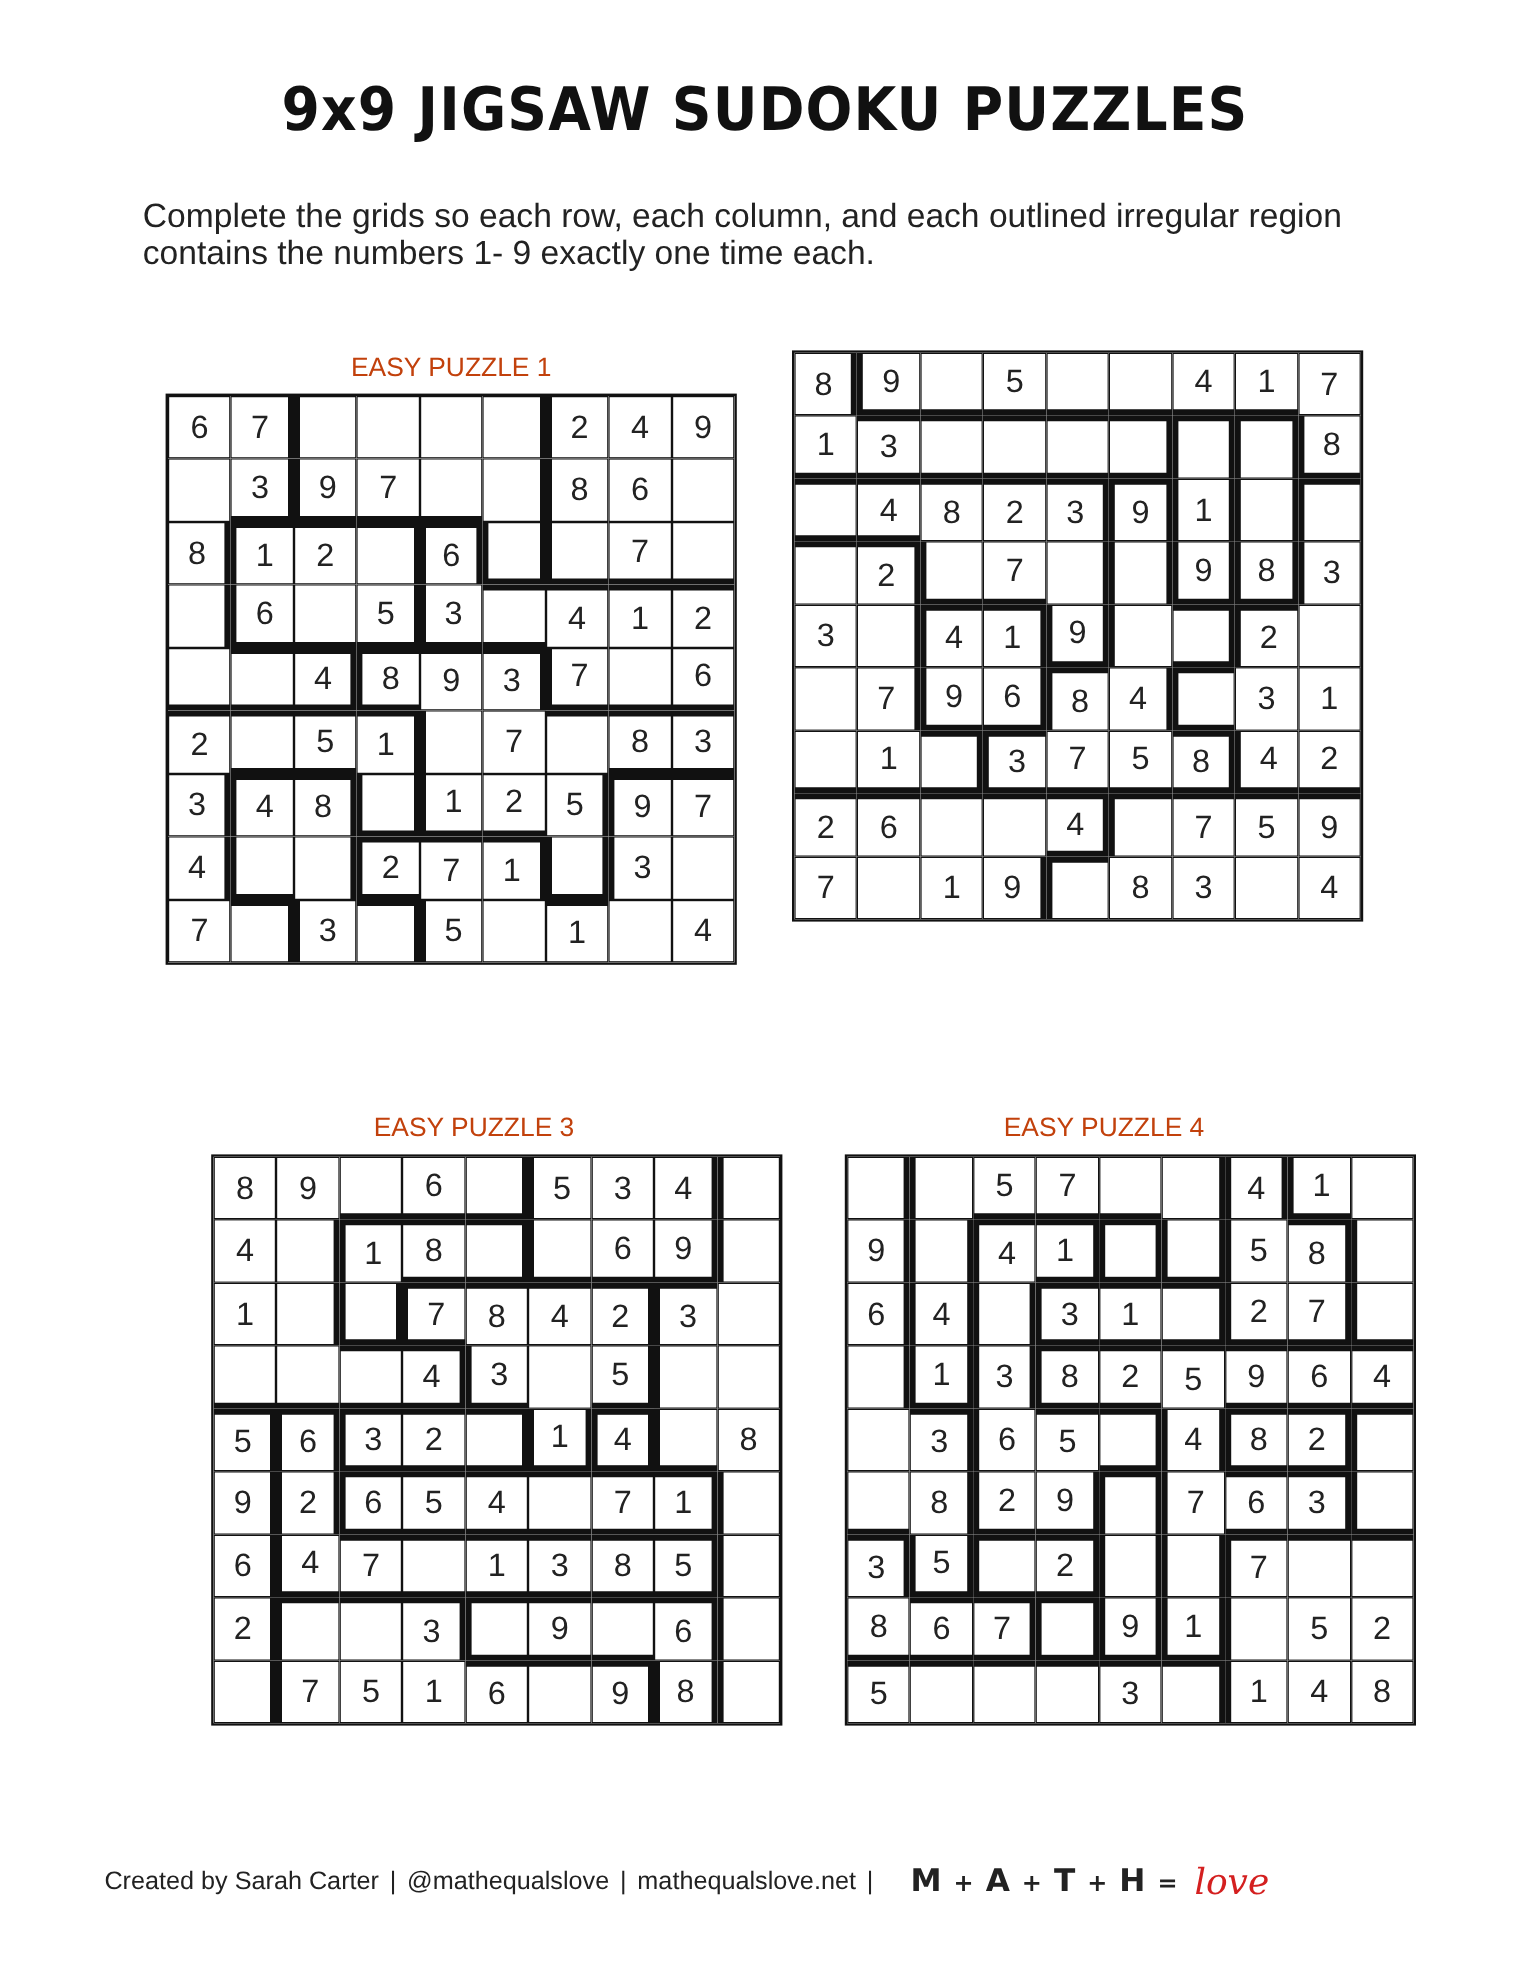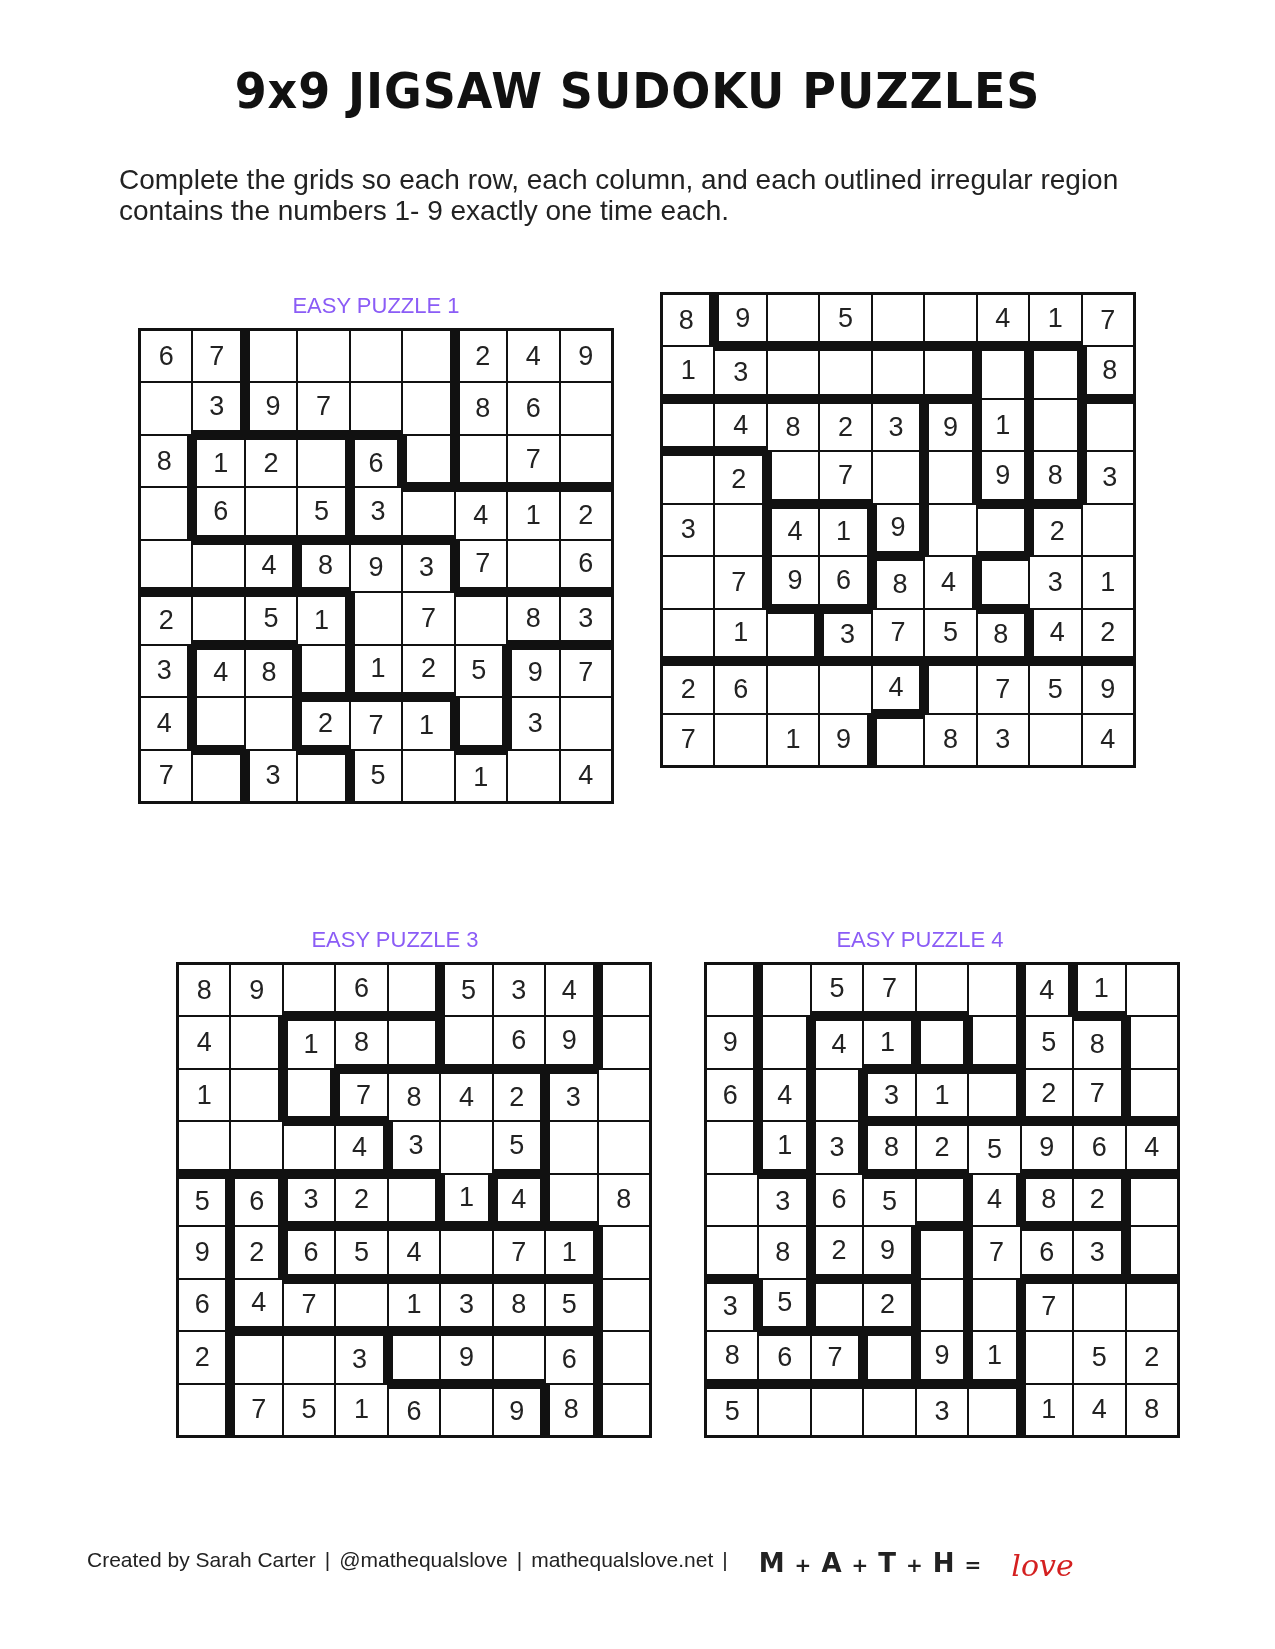--- a/index.html
+++ b/index.html
@@ -9,43 +9,43 @@
     position: absolute; left: 0; width: 1275px; top: 62px; text-align: center;
     font-family: "DejaVu Sans", sans-serif; font-weight: bold; font-size: 50px; letter-spacing: 1px;
     transform: scaleX(0.92);
   }
   .instructions {
     position: absolute; left: 119px; top: 164px; width: 1050px;
     font-size: 28px; line-height: 31px; color: #222;
   }
   .puzzle { position: absolute; width: 476px; }
   .puzzle-label {
-    text-align: center; font-size: 22px; color: #8b5cf6; height: 36px; line-height: 28px;
+    text-align: center; font-size: 22px; color: #c2410c; height: 36px; line-height: 28px;
   }
   .grid {
     position: relative; width: 476px; height: 476px; border: 2px solid #111;
     display: grid; grid-template-columns: repeat(9, 1fr); grid-template-rows: repeat(9, 1fr);
   }
   .cell {
     position: relative; display: flex; align-items: center; justify-content: center;
     font-size: 27px; color: #222; border: 1px solid #111;
     background: #fff;
   }
   .cell.bt { border-top-width: 5px; }
   .cell.bb { border-bottom-width: 5px; }
   .cell.bl { border-left-width: 5px; }
   .cell.br { border-right-width: 5px; }
   .footer {
-    position: absolute; left: 87px; top: 1548px; height: 40px; display: flex; 
+    position: absolute; left: 87px; top: 1548px; height: 40px; display: flex; align-items: center;
     font-size: 21px; color: #222; white-space: nowrap;
   }
   .footer .sep { margin: 0 9px; }
   .brand { margin-left: 22px; font-family: "DejaVu Sans", sans-serif; font-weight: bold; font-size: 26px; letter-spacing: 2px; }
   .brand .plus { font-size: 20px; margin: 0 8px; }
-  .love { font-family: "DejaVu Serif", serif; font-style: italic; color: #d42020; font-size: 30px; margin-left: 20px; }
+  .love { font-family: "DejaVu Serif", serif; font-style: italic; color: #d42020; font-size: 30px; margin-left: 4px; }
 </style>
 </head>
 <body>
 
 <div class="title">9x9 JIGSAW SUDOKU PUZZLES</div>
 <div class="instructions">Complete the grids so each row, each column, and each outlined irregular region contains the numbers 1- 9 exactly one time each.</div>
 
 <div class="puzzle" id="pz0" style="left:138px; top:292px;">
   <div class="puzzle-label">EASY PUZZLE 1</div>
   <div class="grid">

